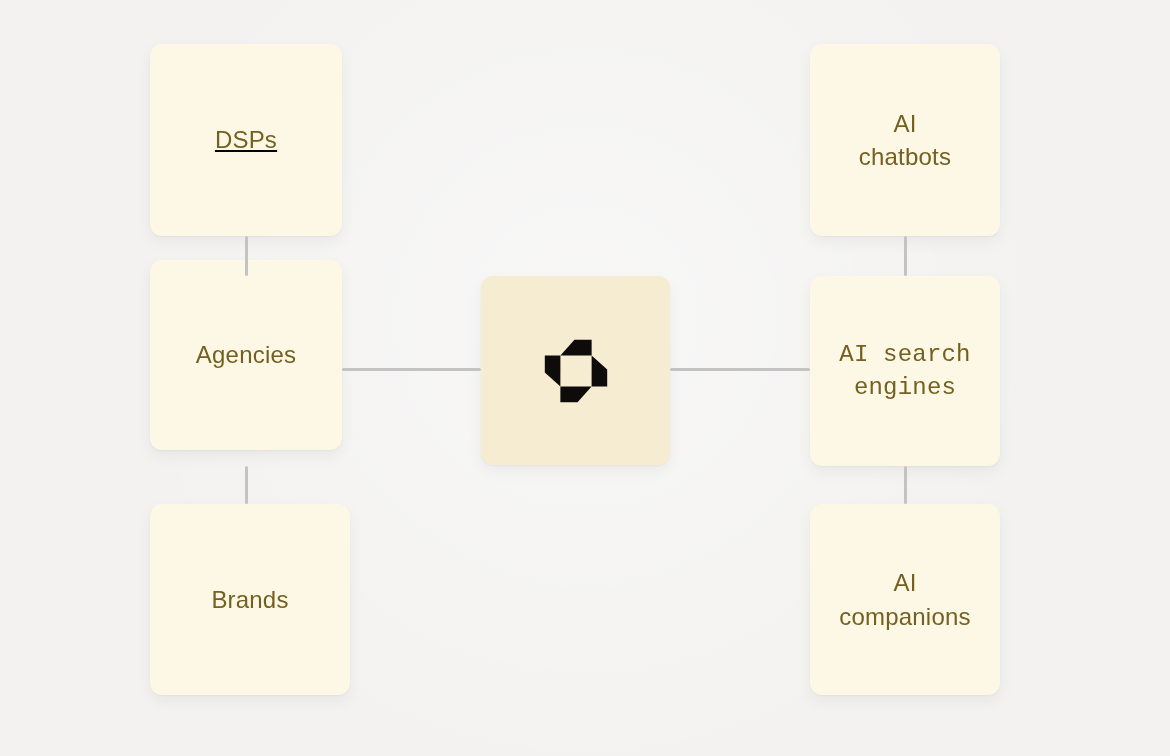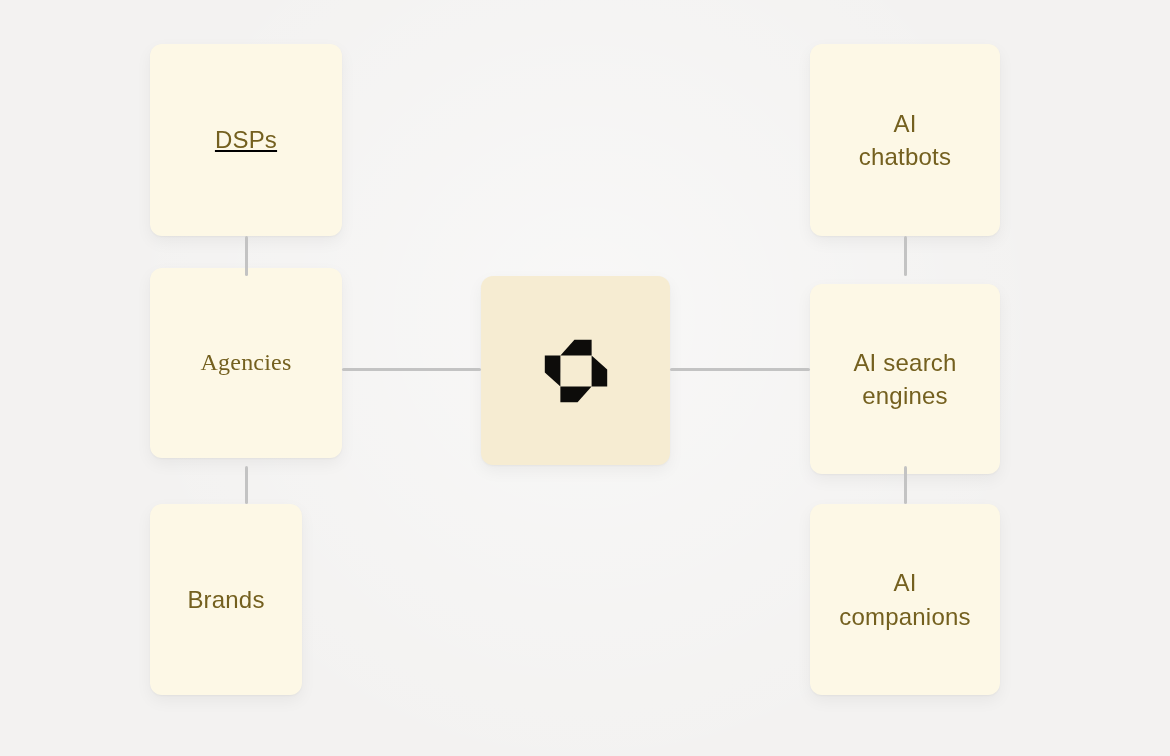--- a/index.html
+++ b/index.html
@@ -29,25 +29,25 @@
   .node-label {
     font-size: 24px;
     line-height: 1.38;
     font-weight: 400;
     color: var(--node-text, #74601f);
     white-space: pre-line;
     letter-spacing: 0.2px;
   }
   
   #node-dsps       { left: 150px; top: 44px;  width: 192px; height: 192px; text-decoration: underline; }
-  #node-agencies   { left: 150px; top: 268px; width: 192px; height: 190px; font-family: Liberation Serif, serif; }
-  #node-brands     { left: 150px; top: 504px; width: 152px; height: 191px; }
+  #node-agencies   { left: 150px; top: 260px; width: 192px; height: 190px; }
+  #node-brands     { left: 150px; top: 504px; width: 200px; height: 191px; }
   
   #node-chatbots   { left: 810px; top: 44px;  width: 190px; height: 192px; }
-  #node-search     { left: 810px; top: 284px; width: 190px; height: 190px; }
+  #node-search     { left: 810px; top: 276px; width: 190px; height: 190px; font-family: Liberation Mono, monospace; }
   #node-companions { left: 810px; top: 504px; width: 190px; height: 191px; }
   
   #node-center     { left: 481px; top: 276px; width: 189px; height: 189px;
                      background: var(--center-bg, #f6ecd2); }
   .logo {
     width: 78px; height: 78px;
     color: var(--logo, #0d0c0a);
     display: block;
   }
   .connector {

